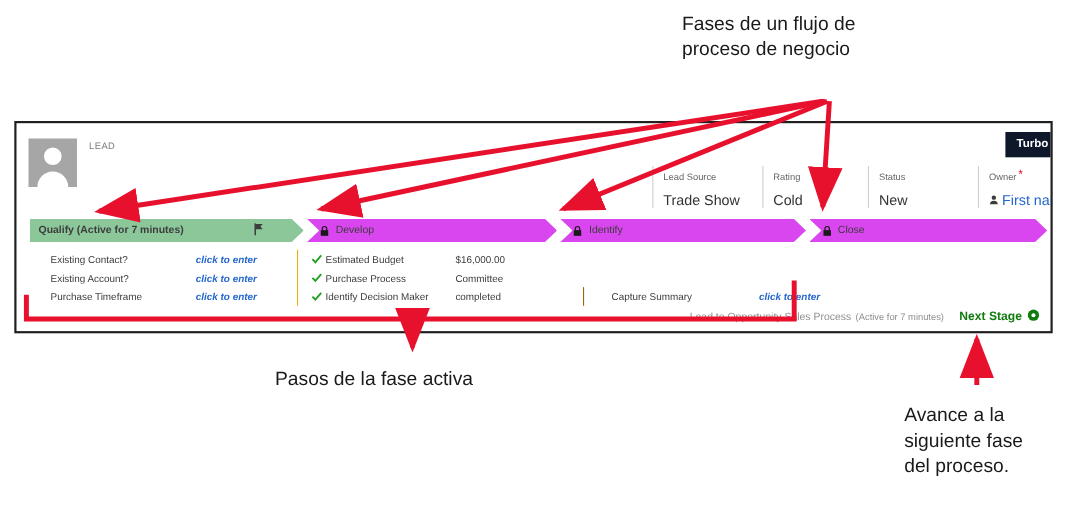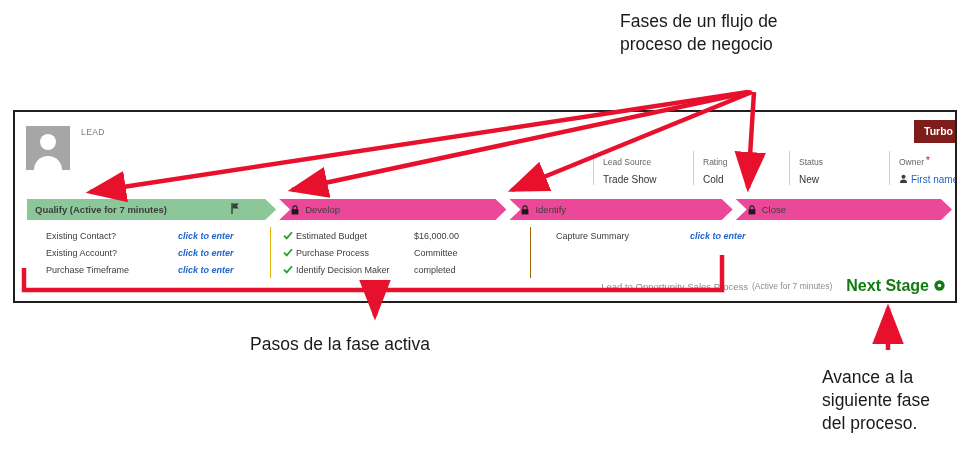--- a/index.html
+++ b/index.html
@@ -79,21 +79,21 @@
     top: 25px;
     font-size: 25px;
     color: #9c9c9c;
     white-space: nowrap;
   }
 
   .turbo-button {
     position: absolute;
     right: -12px;
     top: 8px;
-    background: #7f1d1d;
+    background: #0f172a;
     color: #ffffff;
     font-size: 10.5px;
     font-weight: bold;
     padding: 5px 14px 6px 10px;
     white-space: nowrap;
     border: none;
     font-family: "Liberation Sans", sans-serif;
     margin-left: 40px;
   }
 
@@ -117,21 +117,21 @@
     display: inline-block;
   }
   .hfield-label .req {
     color: #e81123;
     font-size: 11px;
     position: absolute;
     top: -3px;
     right: -6px;
   }
   .hfield-value {
-    font-size: 10px;
+    font-size: 13px;
     color: #333333;
     margin-top: 5px;
     white-space: nowrap;
     display: flex;
     align-items: center;
     gap: 3px;
   }
   .hfield-value.link { color: #2266cc; }
   .hf-w1 { width: 86px; }
   .hf-w2 { width: 82px; }
@@ -145,21 +145,21 @@
     top: 87px;
     width: 925px;
     height: 21px;
     display: flex;
   }
   .stage {
     position: relative;
     height: 21px;
     display: flex;
     align-items: center;
-    background: #ec4899;
+    background: #d946ef;
     color: #3c3c3c;
     font-size: 9.5px;
     padding-left: 12px;
     box-sizing: border-box;
     -webkit-clip-path: polygon(0 0, calc(100% - 11px) 0, 100% 50%, calc(100% - 11px) 100%, 0 100%, 11px 50%);
     clip-path: polygon(0 0, calc(100% - 11px) 0, 100% 50%, calc(100% - 11px) 100%, 0 100%, 11px 50%);
     margin-right: 3px;
   }
   .stage.first {
     -webkit-clip-path: polygon(0 0, calc(100% - 11px) 0, 100% 50%, calc(100% - 11px) 100%, 0 100%);
@@ -183,20 +183,21 @@
     top: 4px;
   }
 
   
   .steps-area {
     position: absolute;
     left: 12px;
     top: 115px;
     width: 925px;
     display: flex;
+    align-items: flex-end;
   }
   .step-col {
     box-sizing: border-box;
   }
   .step-col.col1 { width: 243px; padding-left: 6px; }
   .step-col.col2 { width: 260px; border-left: 1px solid #eab308; padding-left: 12px; }
   .step-col.col3 { width: 260px; border-left: 1px solid #a16207; padding-left: 12px; }
 
   .step-row {
     display: flex;
@@ -237,21 +238,21 @@
   .process-name {
     font-size: 9.5px;
     color: #8e8e8e;
   }
   .process-active {
     font-size: 8.5px;
     color: #8e8e8e;
     margin-left: 4px;
   }
   .next-stage {
-    font-size: 16px;
+    font-size: 11px;
     font-weight: bold;
     color: #107c10;
     margin-left: 14px;
     display: flex;
     align-items: center;
     gap: 5px;
   }
 </style>
 </head>
 <body>

